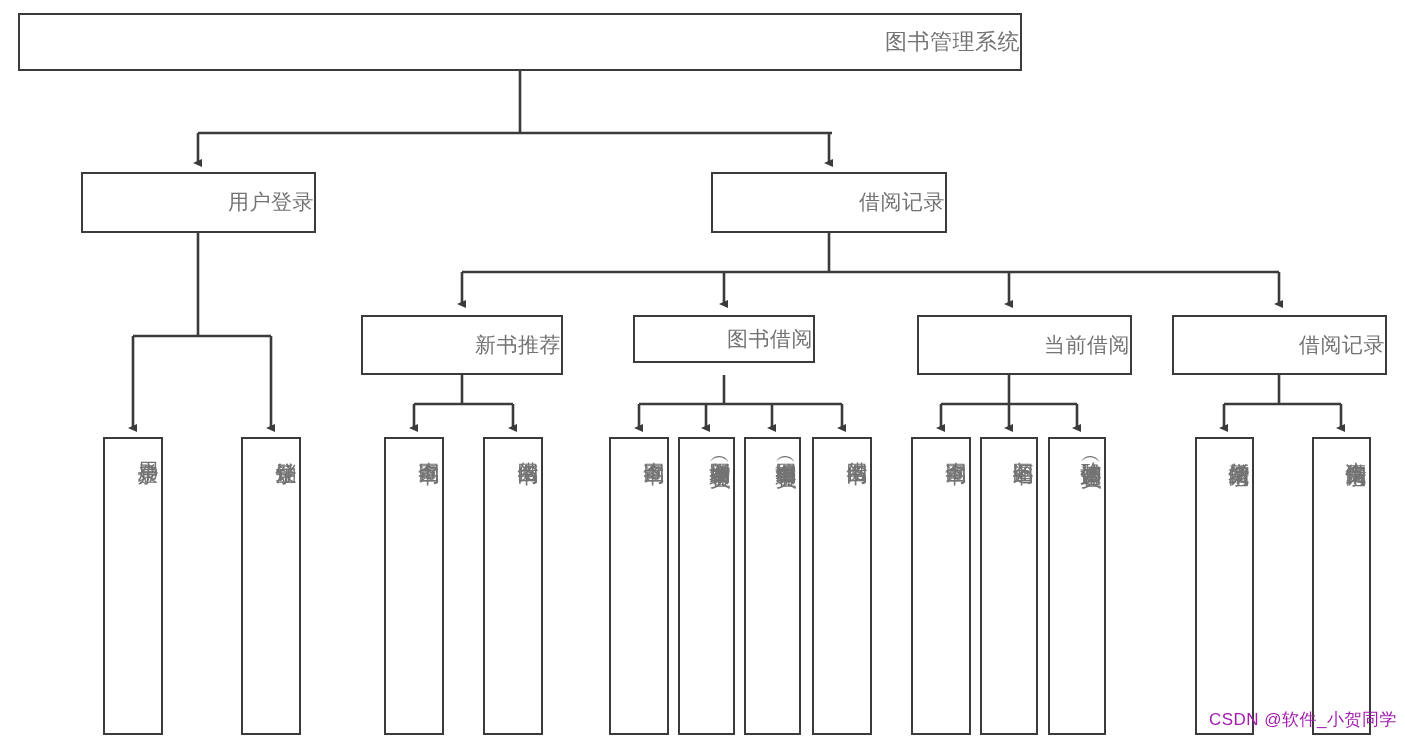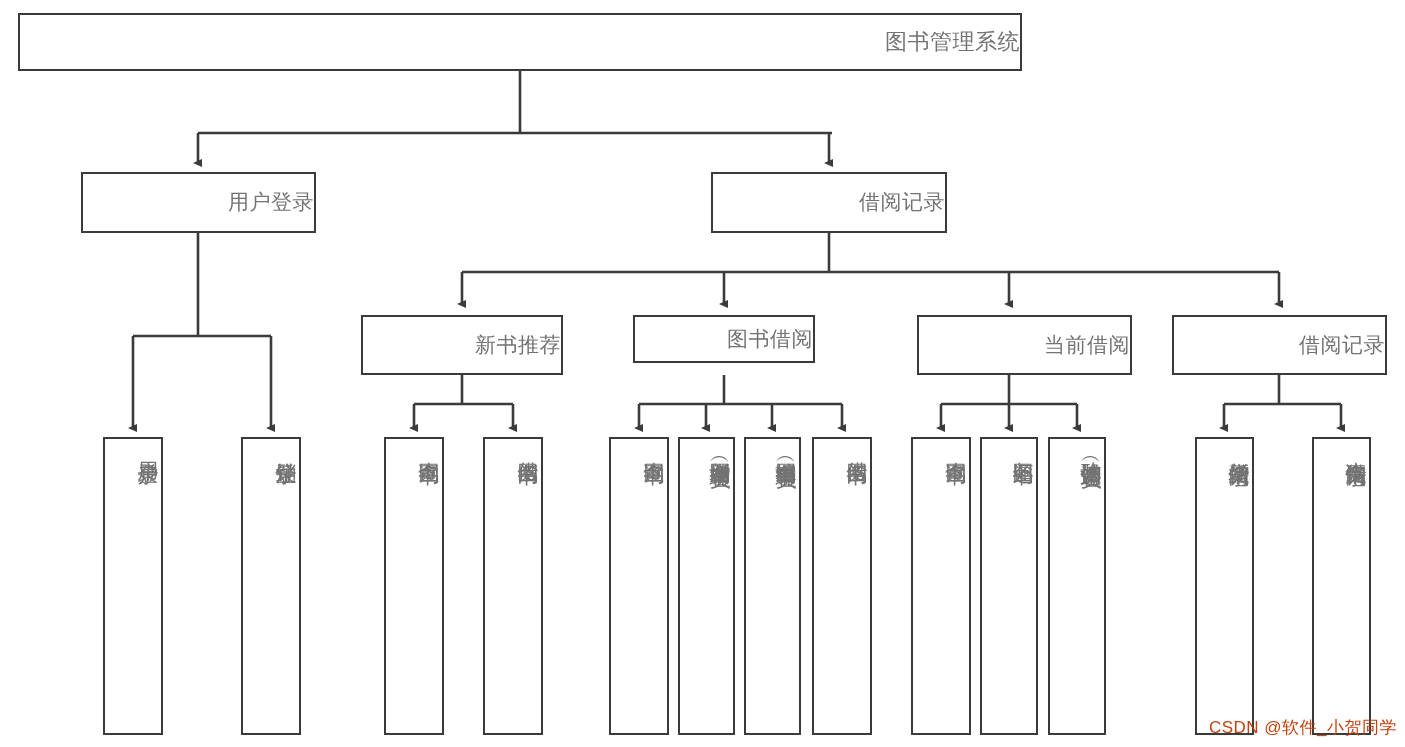--- a/index.html
+++ b/index.html
@@ -58,23 +58,23 @@
     line-height: 1.28;
     letter-spacing: 1px;
     white-space: normal;
   }
   .node.root .node-label {
     font-size: 22px;
   }
   #watermark {
     position: absolute;
     right: 8px;
-    bottom: 8px;
+    bottom: 16px;
     font-size: 17px;
-    color: #c2410c;
+    color: #a21caf;
     white-space: nowrap;
     z-index: 5;
     letter-spacing: 0.5px;
   }
 </style>
 </head>
 <body>
 
 <div id="diagram-root">
 

